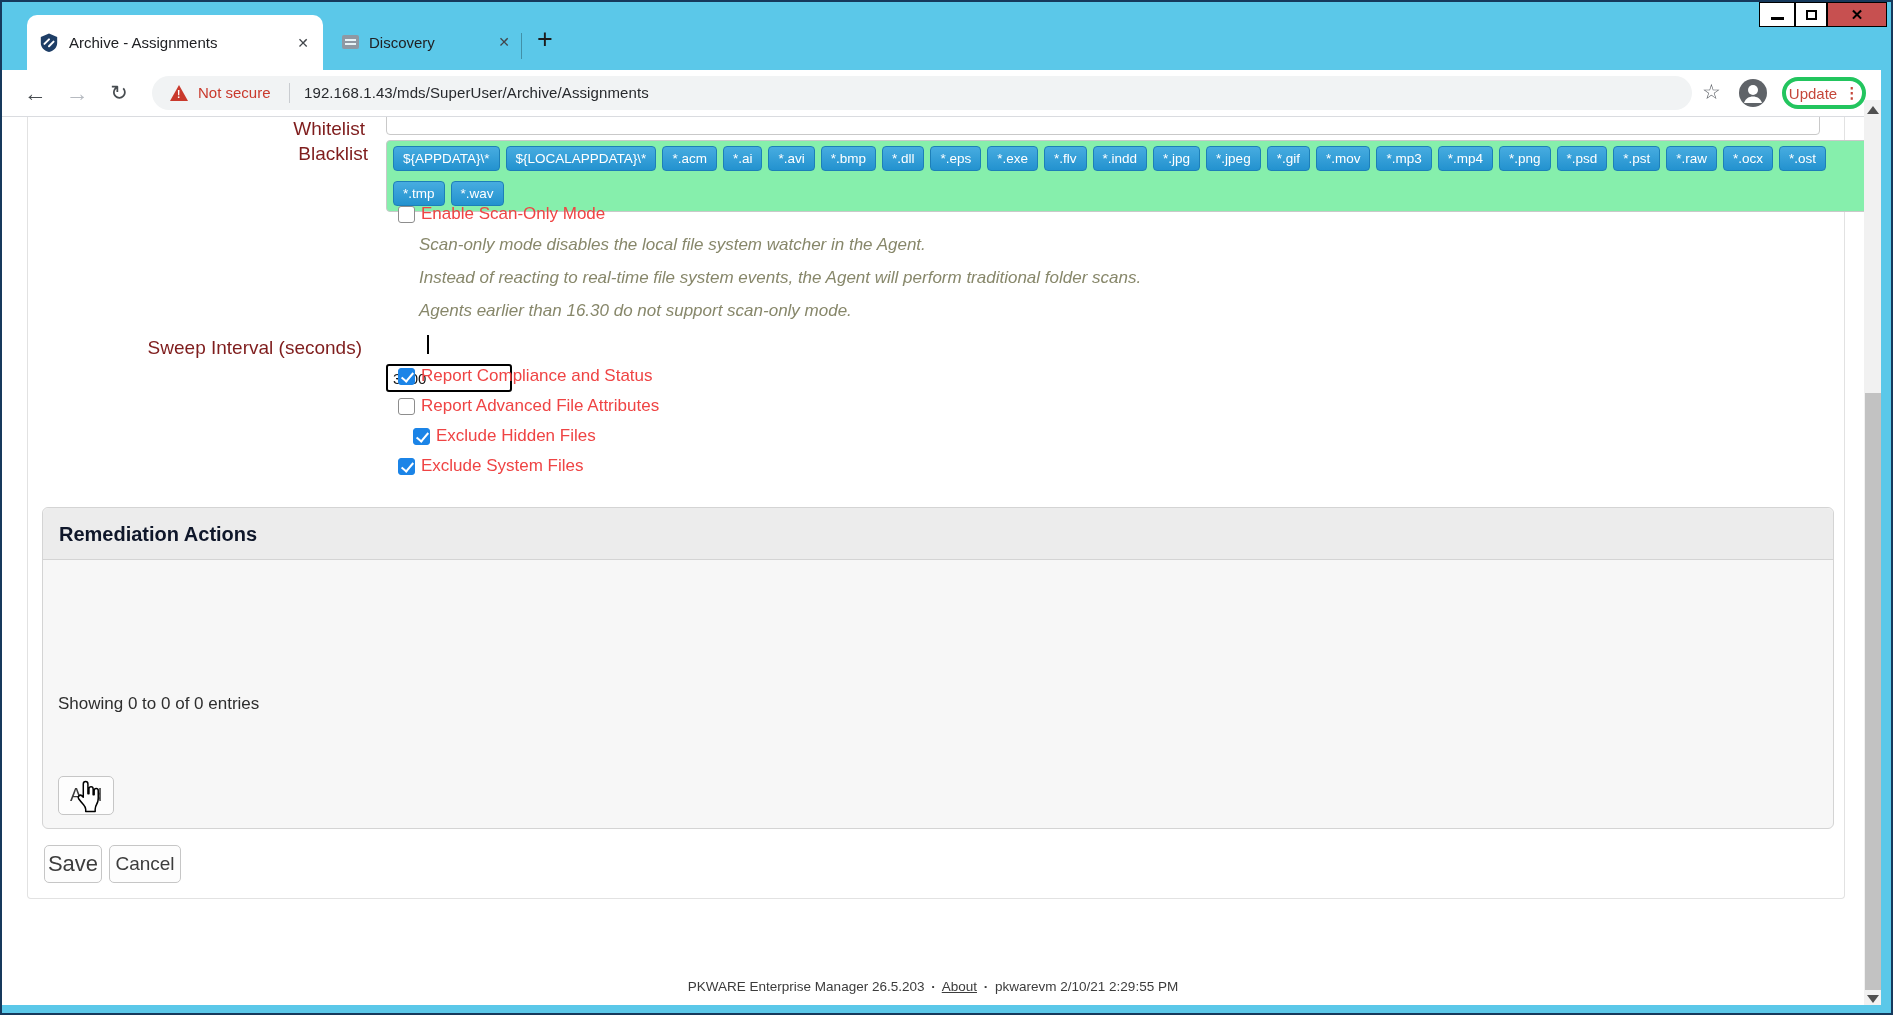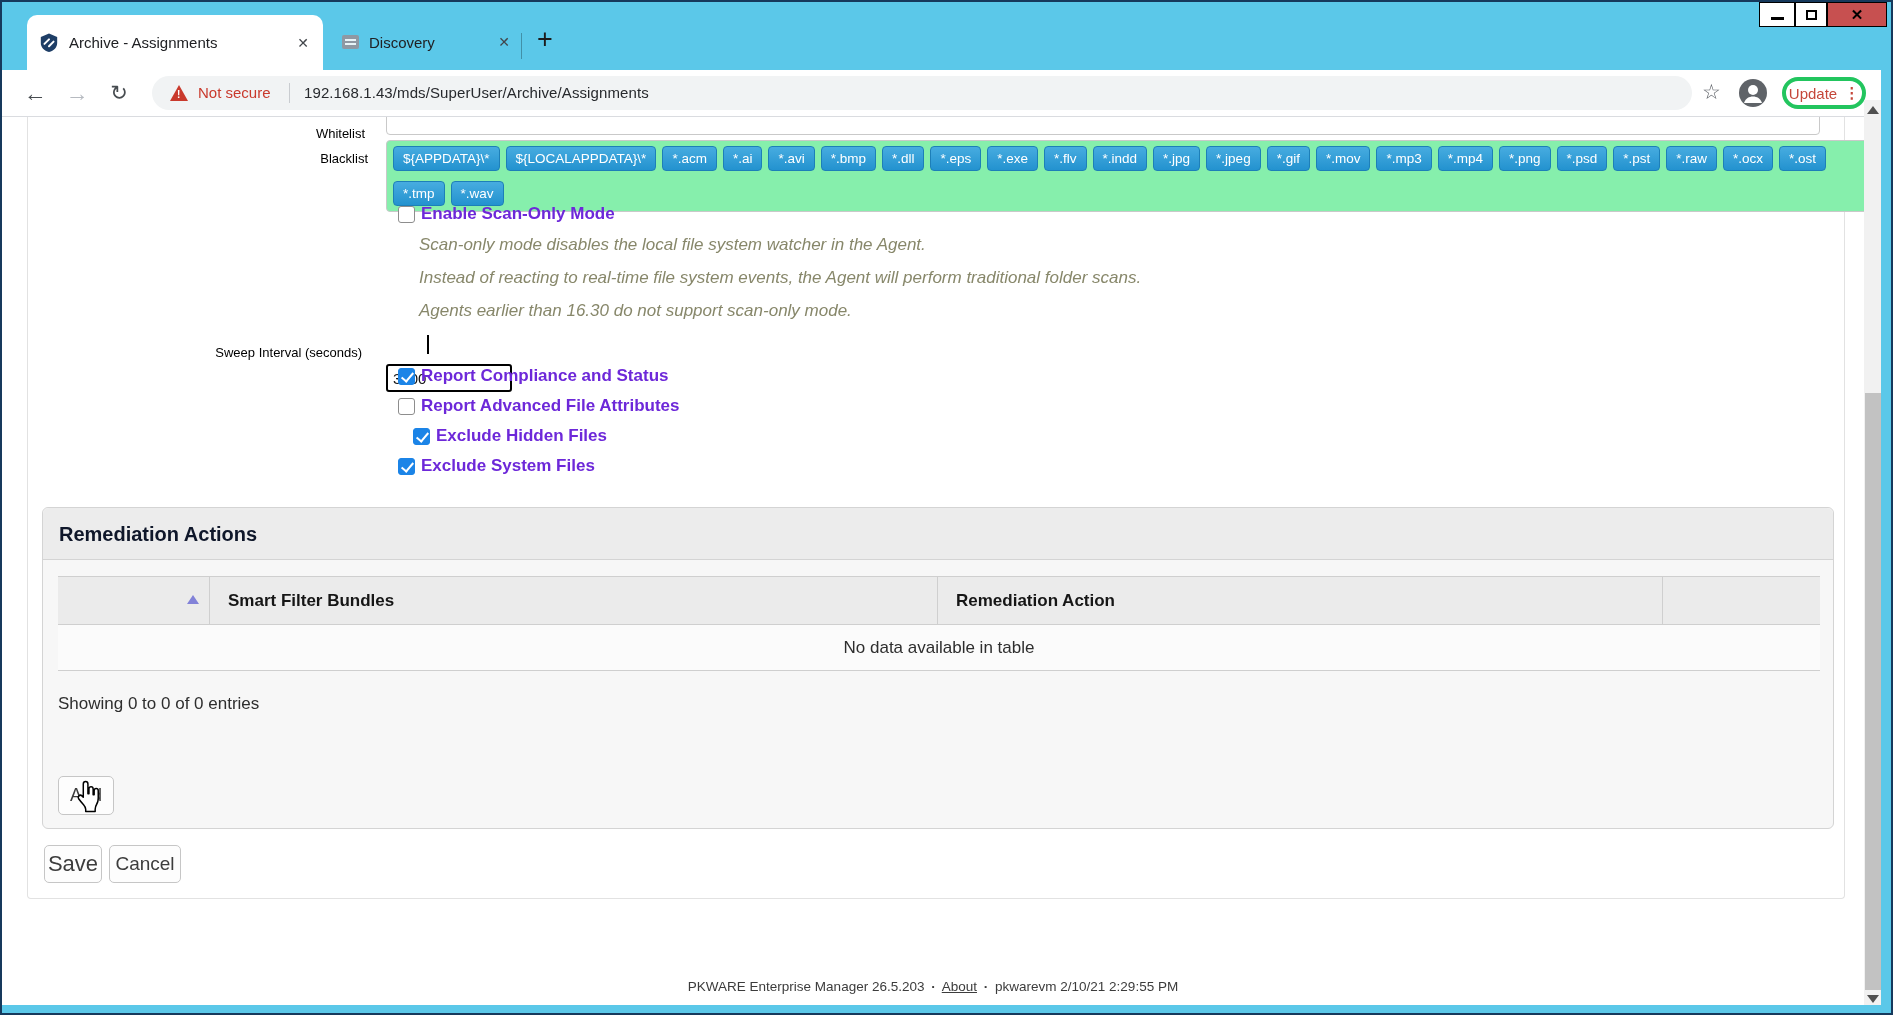--- a/index.html
+++ b/index.html
@@ -43,28 +43,28 @@
           color:#c5473a;font-size:15px;display:flex;align-items:center;justify-content:center;gap:7px;background:#fff;}
   .update .dots{font-size:15px;font-weight:bold;}
   
   .sb-track{position:absolute;left:1862px;top:98px;width:19px;height:909px;background:#f1f1f1;z-index:7;}
   .sb-up{position:absolute;left:3px;top:6px;width:0;height:0;border-left:6px solid transparent;border-right:6px solid transparent;border-bottom:8px solid #4f4f4f;}
   .sb-down{position:absolute;left:3px;bottom:6px;width:0;height:0;border-left:6px solid transparent;border-right:6px solid transparent;border-top:8px solid #4f4f4f;}
   .sb-thumb{position:absolute;left:1px;top:293px;width:17px;height:597px;background:#c2c2c2;}
   
   .card{position:absolute;left:25px;top:90px;width:1818px;height:807px;background:#fff;border:1px solid #e2e2e2;border-top:none;border-radius:0 0 4px 4px;z-index:1;}
   .page{position:absolute;left:0;top:0;width:100%;height:100%;z-index:2;}
-  .flabel{position:absolute;font-size:13px;color:#000000;text-align:right;margin-top:8px;}
+  .flabel{position:absolute;font-size:19px;color:#7f1d1d;text-align:right;}
   .winput{position:absolute;left:384px;top:103px;width:1434px;height:30px;border:1px solid #c9c9c9;border-radius:4px;background:#fff;}
   .blbox{position:absolute;left:384px;top:138px;width:1692px;min-height:62px;border:1px solid #c9c9c9;border-radius:4px;background:#86efac;
          display:flex;flex-wrap:wrap;gap:5px 6px;padding:5px 6px;align-content:flex-start;}
   .tag{height:25px;line-height:24px;padding:0 9px;border-radius:4px;background:linear-gradient(#47ace0,#2392cf);
        border:1px solid #1d7fb8;color:#fff;font-size:13.5px;white-space:nowrap;}
   .break{flex-basis:100%;height:0;}
-  .cbrow{position:absolute;display:flex;align-items:center;gap:6px;font-size:17px;color:#6d28d9;font-weight:bold;}
+  .cbrow{position:absolute;display:flex;align-items:center;gap:6px;font-size:17px;color:#ef4444;}
   .cb{width:17px;height:17px;border:1px solid #8d8d8d;border-radius:3px;background:#fff;position:relative;flex:0 0 auto;}
   .cb.checked{background:#1b84e7;border-color:#1b84e7;}
   .cb.checked::after{content:"";position:absolute;left:4.5px;top:1px;width:5px;height:10px;border:solid #fff;border-width:0 2.4px 2.4px 0;transform:rotate(40deg);}
   .note{position:absolute;left:417px;font-style:italic;font-size:17px;color:#87876a;}
   .sweep-input{position:absolute;left:384px;top:328px;width:126px;height:28px;border:2px solid #000;border-radius:3px;
                font-size:15px;padding:0 5px;font-family:"Liberation Sans",sans-serif;color:#111;background:#fff;margin-top:34px;}
   .caret{position:absolute;left:425px;top:333px;width:1.5px;height:19px;background:#000;}
   
   .panel{position:absolute;left:40px;top:505px;width:1792px;height:322px;border:1px solid #d4d4d4;border-radius:6px;background:#f7f7f7;}
   .panel-header{position:absolute;left:0;top:0;width:100%;height:52px;background:#ececec;border-bottom:1px solid #d4d4d4;border-radius:6px 6px 0 0;}
@@ -156,32 +156,20 @@
     </div>
     <div class="cbrow" style="left:396px;top:454px;">
       <div class="cb checked"></div>
       <span>Exclude System Files</span>
     </div>
 
     <div class="panel">
       <div class="panel-header">
         <div class="panel-title">Remediation Actions</div>
       </div>
-      <div class="dtable">
-        <div class="thead">
-          <div class="th c1">
-            <span></span>
-            <div class="sort-asc"></div>
-          </div>
-          <div class="th c2">Smart Filter Bundles</div>
-          <div class="th c3">Remediation Action</div>
-          <div class="th c4"></div>
-        </div>
-        <div class="trow-empty">No data available in table</div>
-      </div>
       <div class="showing">Showing 0 to 0 of 0 entries</div>
       <button class="btn add-btn">Add</button>
     </div>
 
     <svg class="cursor-svg" viewBox="0 0 28 36">
       <path d="M10 4c0-1.5 1.1-2.6 2.5-2.6S15 2.5 15 4v10.5h1.1V9.3c0-1.4 1-2.4 2.3-2.4 1.2 0 2.2 1 2.2 2.4v6.2h1.1v-4.3c0-1.3 1-2.3 2.2-2.3s2.2 1 2.2 2.3V19c0 3.2-.6 5.2-1.8 7.1-1 1.6-1.5 3.2-1.5 5v2.4H12.6v-2.2c0-2-.8-3.3-2.3-5-1.7-1.9-3.9-4.4-5.3-6.4-.7-1-.6-2.3.3-3.1.9-.9 2.4-.9 3.3 0l1.4 1.5V4z" fill="#fff" stroke="#000" stroke-width="1.6" stroke-linejoin="round"></path>
     </svg>
 
     <button class="btn save-btn">Save</button>
     <button class="btn cancel-btn">Cancel</button>

